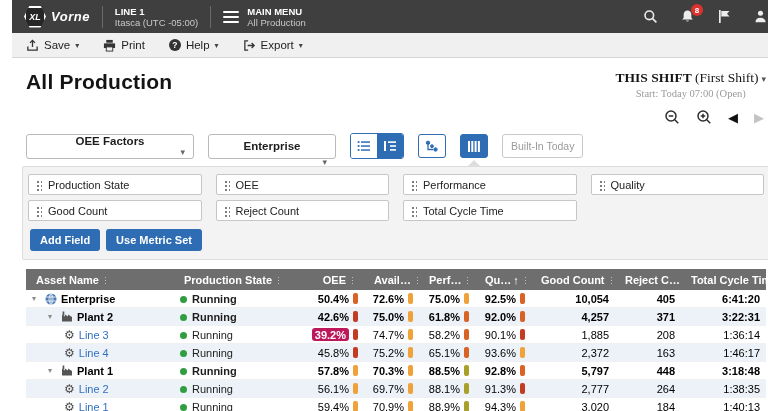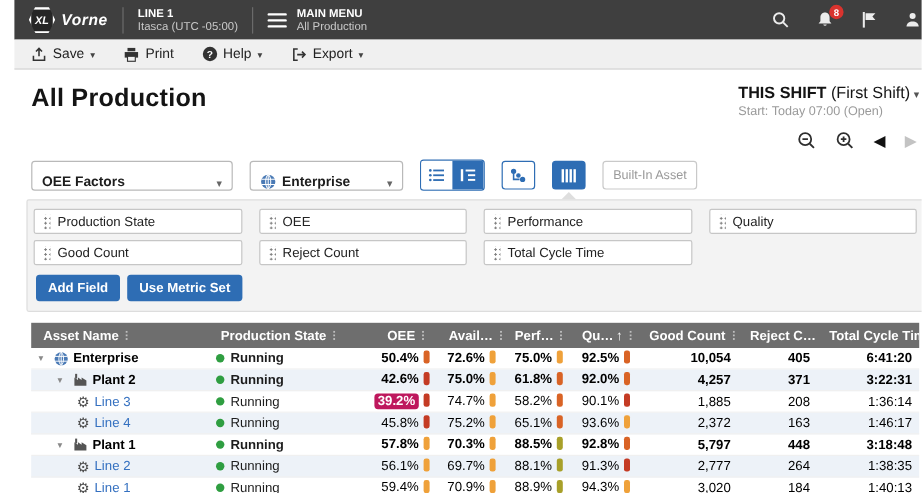--- a/index.html
+++ b/index.html
@@ -30,35 +30,35 @@
   .toolbar { height:25px; background:#f0f0f0; border-bottom:1px solid #d4d4d4; display:flex; align-items:center;
     gap:24px; padding:0 14px; font-size:11.5px; color:#222; }
   .tool { display:flex; align-items:center; gap:5px; cursor:pointer; }
   .tool .chev { font-size:8px; color:#444; margin-top:1px; }
   .help-circ { width:12px; height:12px; border-radius:50%; background:#333; color:#fff; font-size:8.5px; font-weight:700;
     display:flex; align-items:center; justify-content:center; }
 
   
   .titlerow { display:flex; padding:12px 14px 0; }
   h1 { font-size:21px; font-weight:800; color:#141414; letter-spacing:.2px; }
-  .shiftbox { margin-left:auto; text-align:left; }
+  .shiftbox { margin-left:auto; text-align:center;font-family:Liberation Serif, serif; }
   .shift-line { font-size:13.5px; color:#141414; cursor:pointer; }
   .shift-line .b { font-weight:800; }
   .shift-line .chev { font-size:9px; color:#555; margin-left:3px; }
   .shift-start { font-size:10.5px; color:#9a9a9a; margin-top:2px; }
   .navrow { display:flex; justify-content:flex-end; align-items:center; gap:16px; padding:10px 16px 0; }
   .nav-ic { color:#2e2e2e; cursor:pointer; display:flex; }
   .arr { font-size:13px; line-height:13px; cursor:pointer; }
   .arr.prev { color:#111; }
   .arr.next { color:#c3c3c3; }
 
   
   .controls { display:flex; align-items:center; gap:14px; padding:8px 14px 0; }
-  .sel { height:25px; background:#fff; border:1px solid #b9b9b9; border-radius:3px; display:flex; align-items:flex-end;
-    padding:0 8px; font-size:11.5px; font-weight:700; color:#1d1d1d; cursor:pointer; }
+  .sel { height:25px; background:#fff; border:1px solid #b9b9b9; border-radius:3px; display:flex; align-items:center;
+    padding:0 8px; font-size:11.5px; font-weight:700; color:#1d1d1d; cursor:pointer;flex-direction:column; }
   .sel .chev { margin-left:auto; font-size:9px; color:#666; font-weight:400; padding-left:12px; }
   .sel.metric { width:168px; }
   .sel.asset { width:128px; gap:5px; }
   .seg { display:flex; border:1px solid #2e6db4; border-radius:3px; overflow:hidden; }
   .seg .sbtn { width:26px; height:24px; display:flex; align-items:center; justify-content:center; cursor:pointer; background:#fff; color:#2e6db4; }
   .seg .sbtn.active { background:#2e6db4; color:#fff; }
   .sqbtn { width:28px; height:24px; border:1px solid #2e6db4; border-radius:3px; background:#fff; color:#2e6db4;
     display:flex; align-items:center; justify-content:center; cursor:pointer; position:relative; }
   .sqbtn.active { background:#2e6db4; color:#fff; }
   .sqbtn.cols::after { content:''; position:absolute; left:50%; bottom:-9px; transform:translateX(-50%);
@@ -261,21 +261,21 @@
         </svg>
     </span>
     <span class="sqbtn cols active">
       <svg width="14" height="13" viewBox="0 0 14 13" fill="currentColor">
           <rect x="1" y="1" width="2" height="11"></rect>
           <rect x="4.3" y="1" width="2" height="11"></rect>
           <rect x="7.6" y="1" width="2" height="11"></rect>
           <rect x="10.9" y="1" width="2" height="11"></rect>
         </svg>
     </span>
-    <span class="ghost">Built-In Asset</span>
+    <span class="ghost">Built-In Today</span>
   </div>
 
   <div class="fields-panel">
     <div class="chips">
         <div class="chip">
           <span class="dots"></span>
           <span>Production State</span>
         </div>
         <div class="chip">
           <span class="dots"></span>

